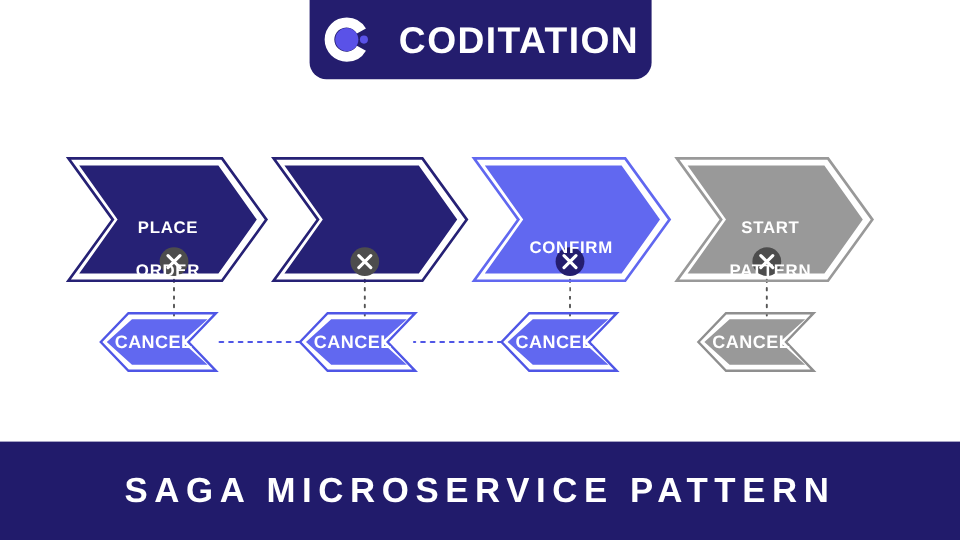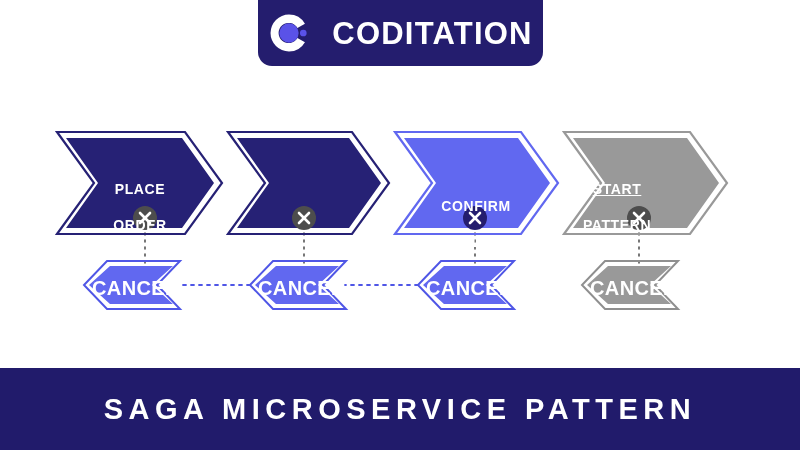--- a/index.html
+++ b/index.html
@@ -54,21 +54,21 @@
     font-weight: 700;
     letter-spacing: 0.6px;
     line-height: 1.28;
     pointer-events: none;
     white-space: pre-line;
   }
   .cancel-label {
     position: absolute;
     text-align: center;
     color: #ffffff;
-    font-size: 20px;
+    font-size: 15px;
     font-weight: 700;
     letter-spacing: 0.4px;
     line-height: 1;
     pointer-events: none;
     white-space: nowrap;
   }
 
   
   .banner {
     position: absolute;
@@ -189,21 +189,21 @@
     </svg>
 
     <div class="step-label" style="left:80px; top:45px; width:120px;">
       <span>PLACE</span><br>
       <span>ORDER</span>
     </div>
     <div class="step-label" style="left:412px; top:62px; width:128px;">
       <span>CONFIRM</span><br>
       <span>ORDER</span>
     </div>
-    <div class="step-label" style="left:553px; top:45px; width:128px;text-decoration:underline;">
+    <div class="step-label" style="left:578px; top:45px; width:128px;">
       <span>START</span><br>
       <span>PATTERN</span>
     </div>
 
     <div class="cancel-label" style="left:92px; top:160px; width:72px;">CANCEL</div>
     <div class="cancel-label" style="left:258px; top:160px; width:72px;">CANCEL</div>
     <div class="cancel-label" style="left:426px; top:160px; width:72px;">CANCEL</div>
     <div class="cancel-label" style="left:590px; top:160px; width:72px;">CANCEL</div>
   </div>
 

